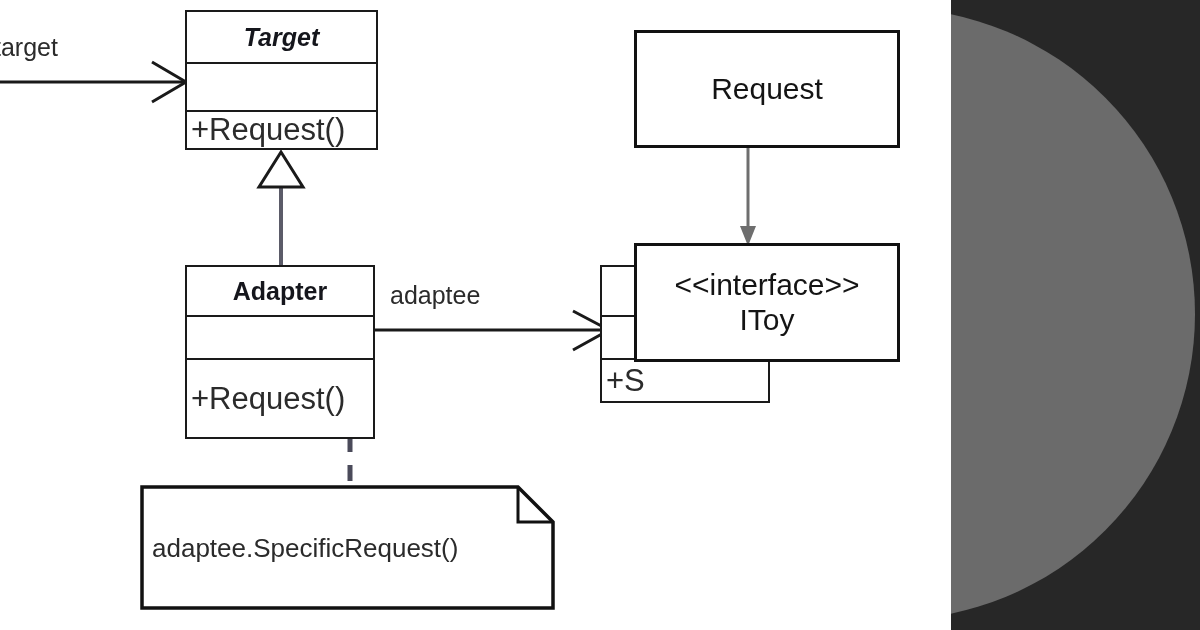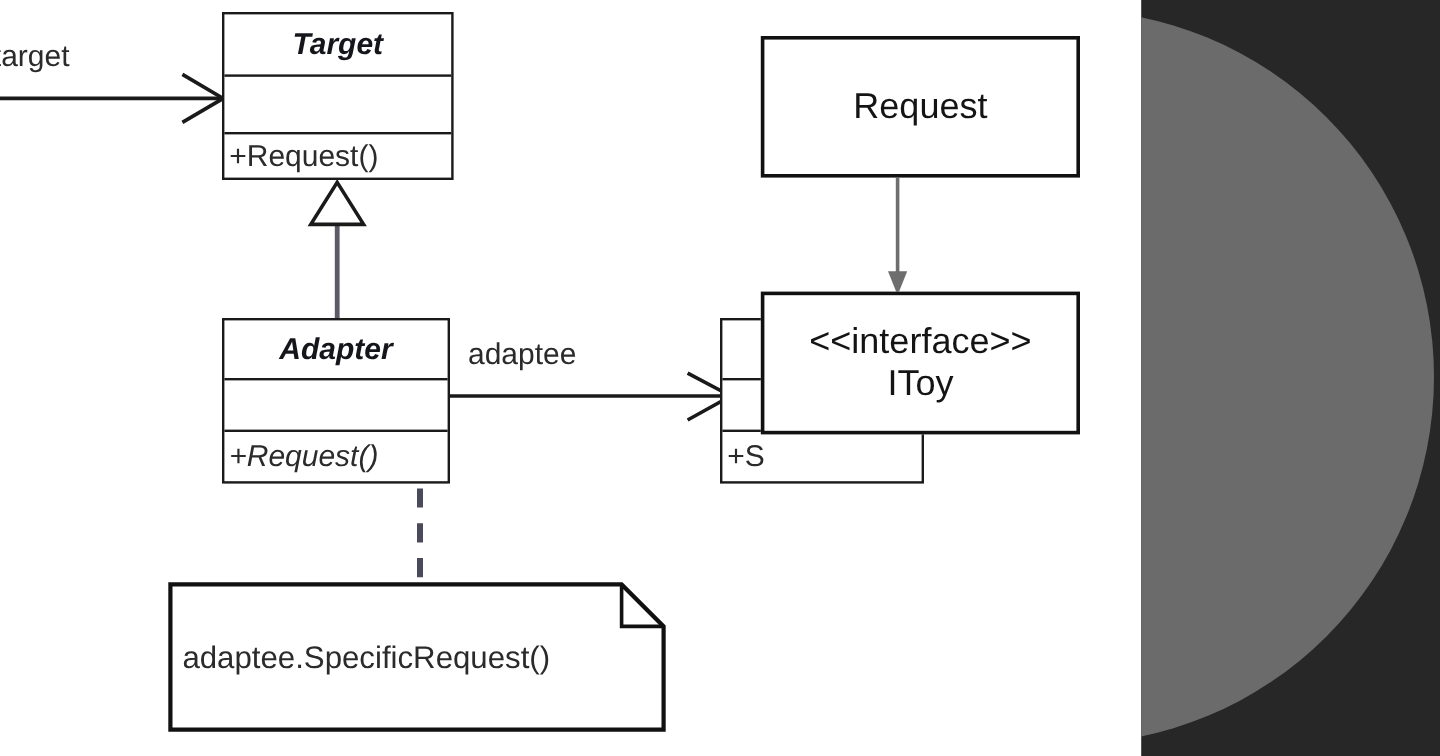--- a/index.html
+++ b/index.html
@@ -59,21 +59,21 @@
     font-size: 25px;
     font-weight: bold;
     color: #15161c;
   }
   .uml-class .name-compartment.abstract {
     font-style: italic;
   }
   .uml-class .member-compartment {
     justify-content: flex-start;
     padding-left: 4px;
-    font-size: 25px;
+    font-size: 31px;
     color: #2b2b2b;
   }
 
   
   .plain-box {
     position: absolute;
     box-sizing: border-box;
     background: #ffffff;
     border: 3px solid #111111;
     display: flex;
@@ -152,21 +152,21 @@
     <div class="compartment divided" style="height:43px;"></div>
     <div class="compartment member-compartment" style="flex:1;">+S</div>
   </div>
 
   <div class="uml-class" style="left:185px; top:10px; width:193px; height:140px;">
     <div class="compartment divided name-compartment abstract" style="height:52px;">Target</div>
     <div class="compartment divided" style="height:48px;"></div>
     <div class="compartment member-compartment" style="flex:1;">+Request()</div>
   </div>
 
-  <div class="uml-class" style="left:185px; top:265px; width:190px; height:138px;font-style:italic;">
+  <div class="uml-class" style="left:185px; top:265px; width:190px; height:174px;">
     <div class="compartment divided name-compartment" style="height:50px;">Adapter</div>
     <div class="compartment divided" style="height:43px;"></div>
     <div class="compartment member-compartment" style="flex:1;">+Request()</div>
   </div>
 
   <div class="plain-box" style="left:634px; top:30px; width:266px; height:118px;">
     <span>Request</span>
   </div>
 
   <div class="plain-box" style="left:634px; top:243px; width:266px; height:119px; flex-direction:column;justify-content:center;">

